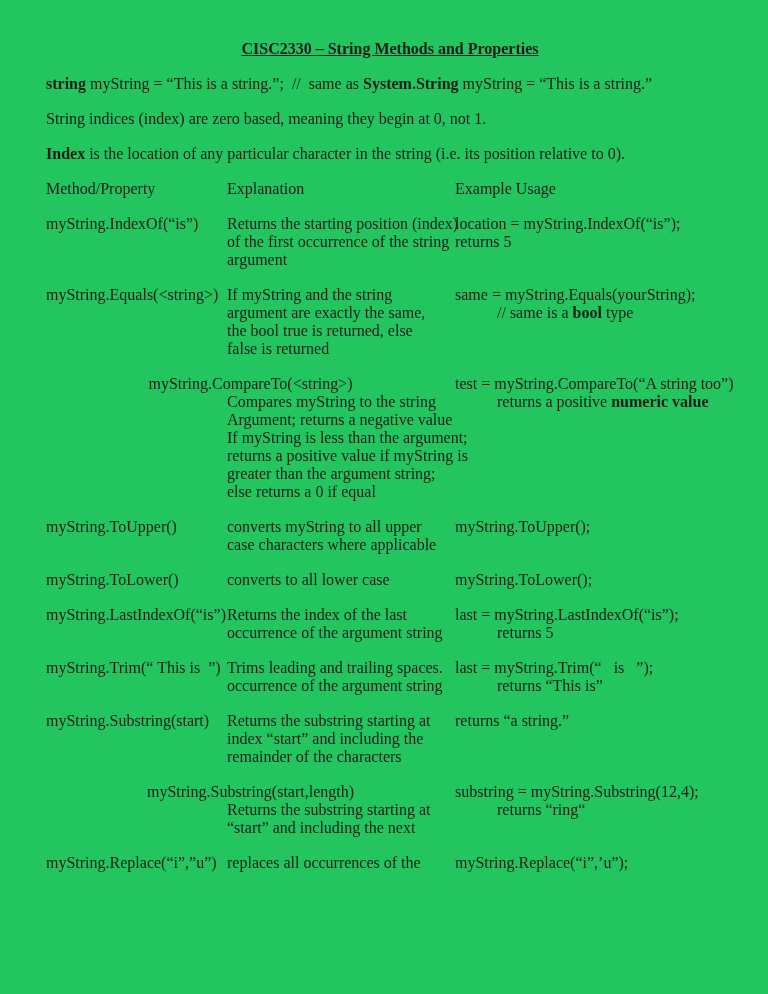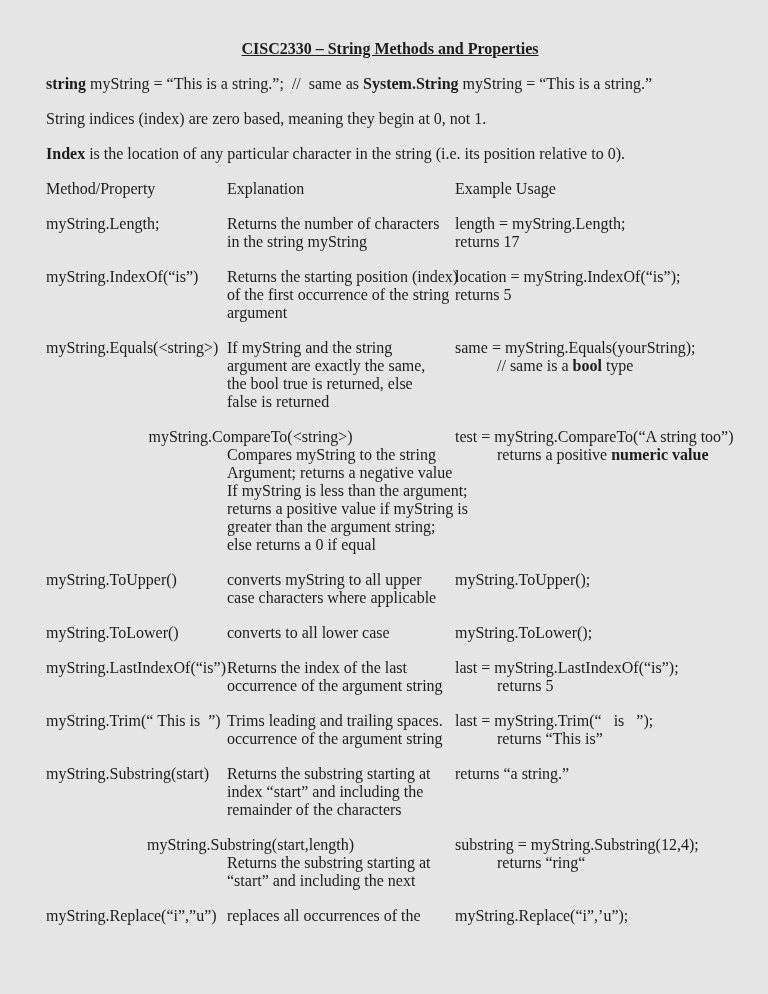--- a/index.html
+++ b/index.html
@@ -4,21 +4,21 @@
 <style>
   html, body {
     margin: 0;
     padding: 0;
     background: #ffffff;
   }
   .page {
     position: relative;
     width: 768px;
     height: 994px;
-    background: #e5e5e5;
+    background: #22c55e;
     overflow: hidden;
     font-family: "Liberation Serif", "DejaVu Serif", serif;
     font-size: 16px;
     line-height: 18px;
     color: #1c1c1c;
   }
   .content {
     position: absolute;
     top: 40px;
     left: 46px;
@@ -66,25 +66,20 @@
       </div>
 
     <div class="t-row">
       <div class="cell method">Method/Property</div>
       <div class="cell expl">Explanation</div>
       <div class="cell exc">Example Usage</div>
     </div>
 
     <div id="rows">
         <div class="t-row">
-          <div class="cell method">myString.Length;</div>
-          <div class="cell expl"><div class="line">Returns the number of characters</div><div class="line">in the string myString</div></div>
-          <div class="cell exc"><div class="line"><span>length = myString.Length;</span></div><div class="line"><span>returns 17</span></div></div>
-        </div>
-        <div class="t-row">
           <div class="cell method">myString.IndexOf(“is”)</div>
           <div class="cell expl"><div class="line">Returns the starting position (index)</div><div class="line">of the first occurrence of the string</div><div class="line">argument</div></div>
           <div class="cell exc"><div class="line"><span>location = myString.IndexOf(“is”);</span></div><div class="line"><span>returns 5</span></div></div>
         </div>
         <div class="t-row">
           <div class="cell method">myString.Equals(&lt;string&gt;)</div>
           <div class="cell expl"><div class="line">If myString and the string</div><div class="line">argument are exactly the same,</div><div class="line">the bool true is returned, else</div><div class="line">false is returned</div></div>
           <div class="cell exc"><div class="line"><span>same = myString.Equals(yourString);</span></div><div class="line indent"><span>// same is a </span><span class="b">bool</span><span> type</span></div></div>
         </div>
         <div class="t-row span">

